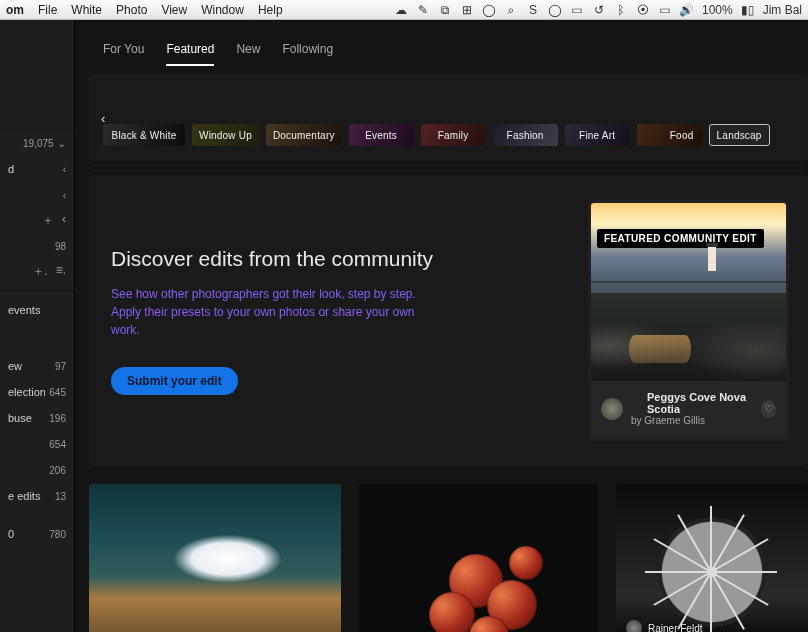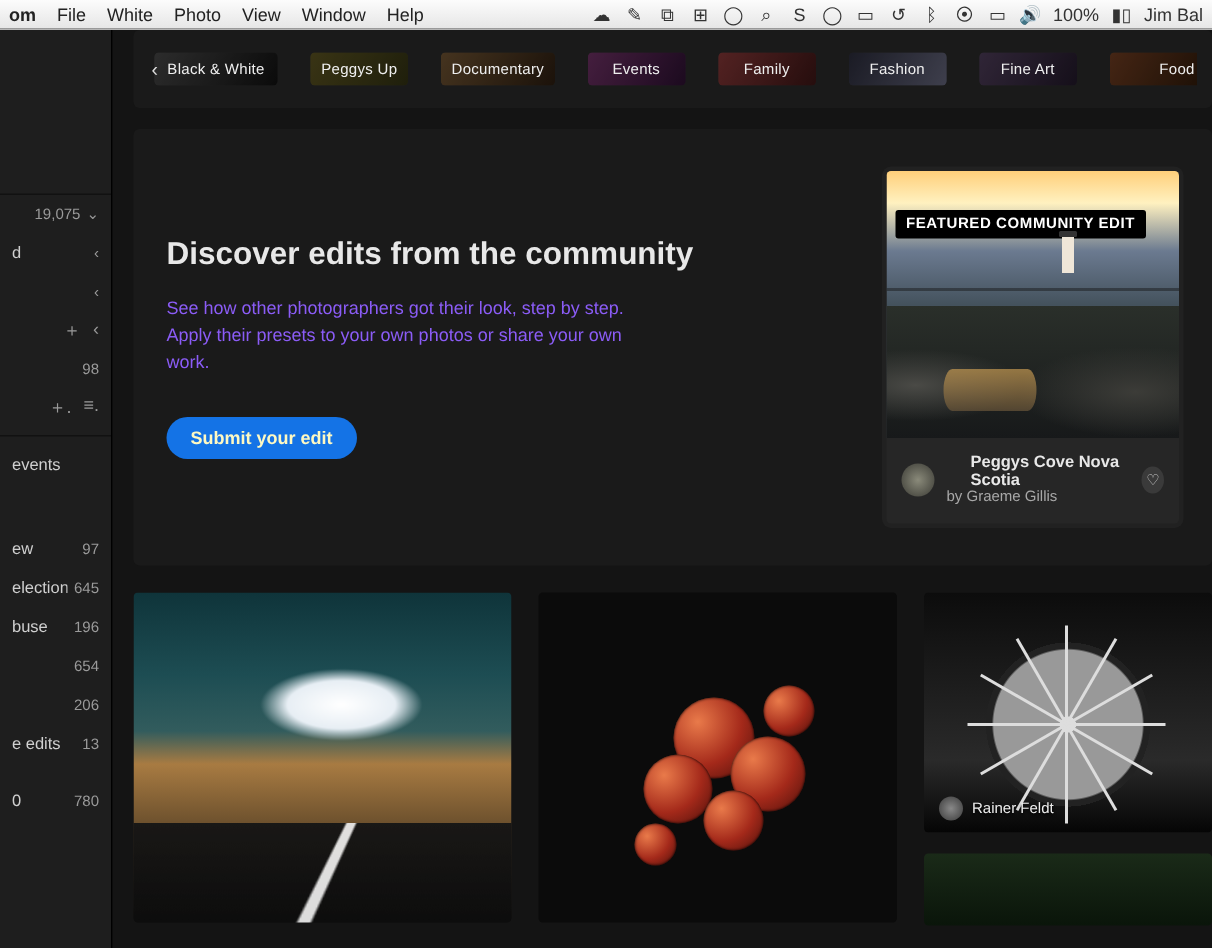--- a/index.html
+++ b/index.html
@@ -87,22 +87,23 @@
     background:#1a1a1a;
     border-radius:4px;
     padding:15px 10px;
     position:relative;
   }
   .cat-arrow-left {
     position:absolute; left:12px; top:50%; transform:translateY(-50%);
     color:#ddd; font-size:13px; z-index:3;
   }
   .categories {
-    display:flex; gap:22px; overflow:hidden;
+    display:flex; gap:7px; overflow:hidden;
     padding-left:4px;
+    margin-top:35px;
   }
   .cat {
     min-width:65px; flex:0 0 auto;
     height:22px; border-radius:3px;
     background:linear-gradient(120deg,#3a2f2a,#2a2a3a);
     position:relative;
     display:flex; align-items:center; justify-content:center;
     font-size:10px; color:#efefef; letter-spacing:.2px;
     padding:0 7px;
   }
@@ -131,25 +132,25 @@
     display:flex;
     padding:28px 22px;
     gap:24px;
     align-items:stretch;
   }
   .hero-left {
     flex:1;
     display:flex; flex-direction:column; justify-content:center;
     padding-right:40px;
   }
-  .hero-title { font-size:21px; font-weight:700; margin-bottom:14px; }
+  .hero-title { font-size:21px; font-weight:400; margin-bottom:14px; }
   .hero-desc  { font-size:12px; color:#8b5cf6; line-height:1.5; max-width:320px; }
   .hero-btn {
     margin-top:28px;
-    background:#1473e6; color:#fef9c3;
+    background:#1473e6; color:#0f172a;
     border:none; border-radius:14px;
     padding:7px 16px; font-size:12px; font-weight:600;
     align-self:flex-start; cursor:pointer;
   }
 
   .hero-card {
     width:195px;
     border-radius:3px;
     background:#262626;
     box-shadow:0 0 0 3px rgba(255,255,255,.03);
@@ -368,29 +369,35 @@
     </div>
     <div style="height:12px;"></div>
     <div class="row">
       <span class="label">0</span>
       <span class="count">780</span>
     </div>
   </div>
 
   <div class="main">
 
+    <div class="tabs">
+      <div class="tab">For You</div>
+      <div class="tab active">Featured</div>
+      <div class="tab">New</div>
+      <div class="tab">Following</div>
+    </div>
 
     <div class="categories-wrap">
       <span class="cat-arrow-left">‹</span>
       <div class="categories">
         <div class="cat bw">
             <span>Black &amp; White</span>
           </div>
         <div class="cat closeup">
-            <span>Peggys Up</span>
+            <span>Window Up</span>
           </div>
         <div class="cat doc">
             <span>Documentary</span>
           </div>
         <div class="cat events">
             <span>Events</span>
           </div>
         <div class="cat family">
             <span>Family</span>
           </div>

